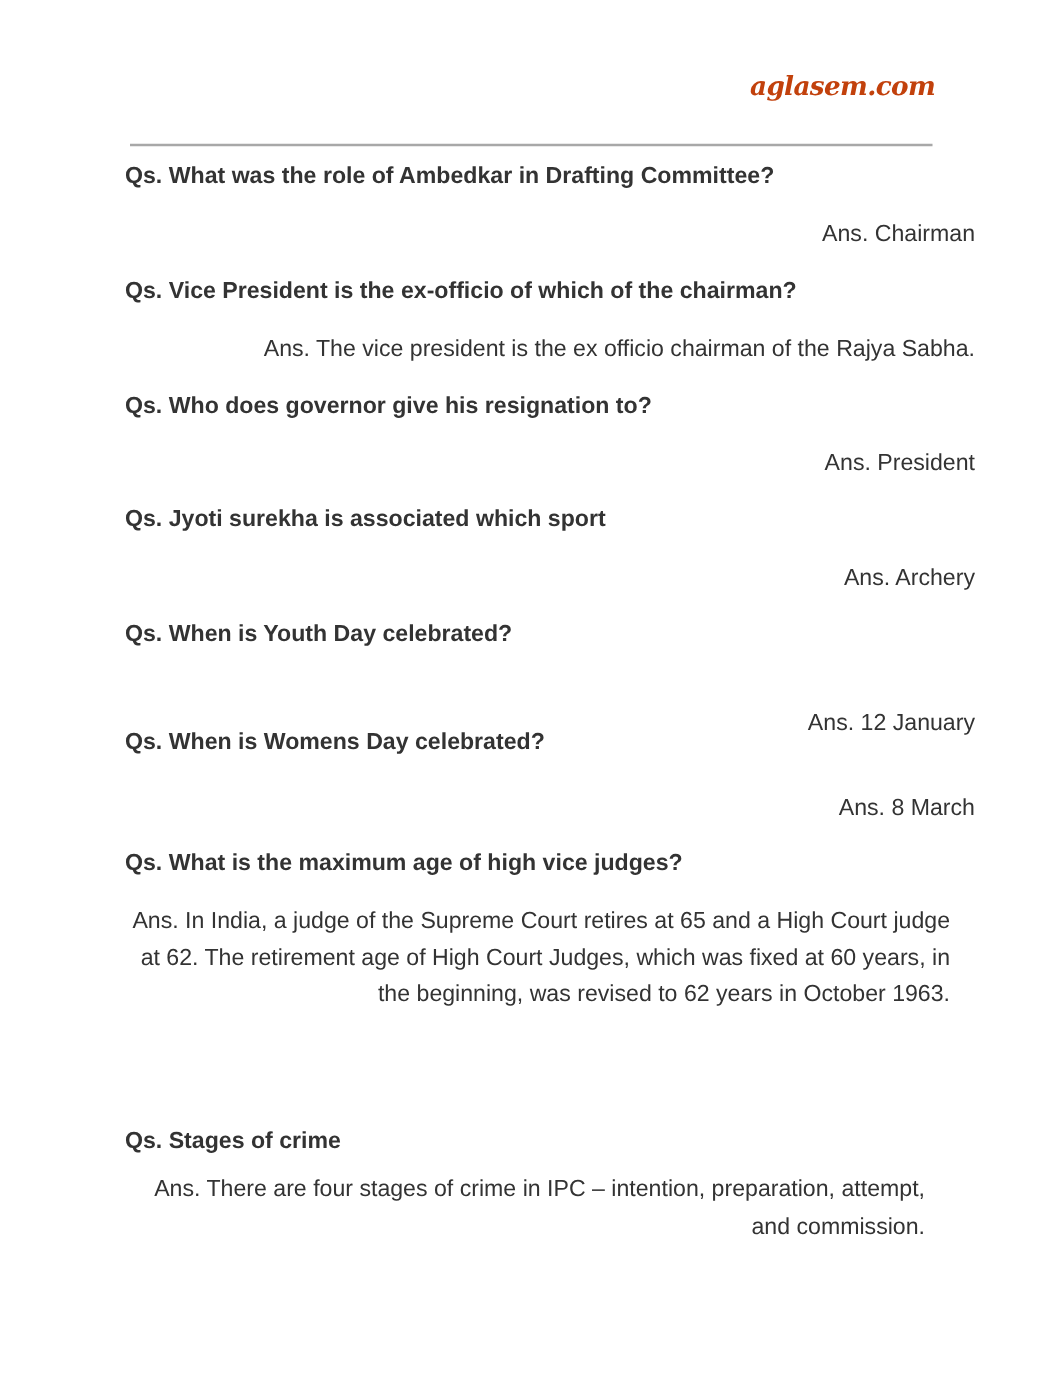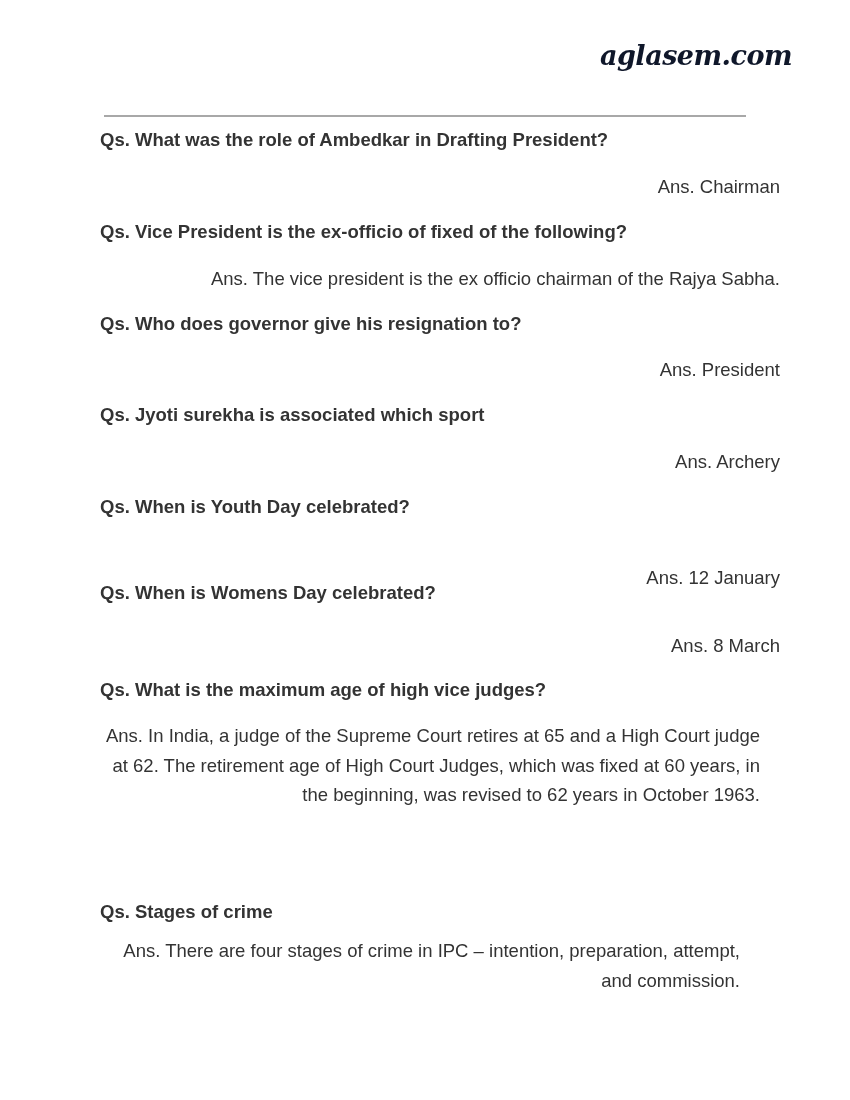--- a/index.html
+++ b/index.html
@@ -1,39 +1,39 @@
 <!DOCTYPE html>
 <html><head>
   <meta charset="utf-8">
   <style>
     html, body { margin:0; padding:0; background:#ffffff; }
     body { width:850px; height:1100px; position:relative; overflow:hidden;
            font-family:"Liberation Sans", sans-serif; color:#333333; }
-    .logo { position:absolute; left:600px; top:40px; font-family:"DejaVu Serif", serif;
-            font-style:italic; font-weight:bold; font-size:27px; color:#0f172a; letter-spacing:-0.5px; }
+    .logo { position:absolute; left:600px; top:56px; font-family:"DejaVu Serif", serif;
+            font-style:italic; font-weight:bold; font-size:21px; color:#c2410c; letter-spacing:-0.5px; }
     .rule { position:absolute; left:104px; top:115px; width:642px; height:2px; background:#a8a8a8; }
     .content { position:absolute; left:100px; top:128px; width:660px; }
     .q { font-weight:bold; font-size:18.5px; line-height:24px; margin:0; color:#333; }
     .a { font-size:18.5px; line-height:29.5px; margin:0; color:#333;text-align:right; }
   </style>
 </head>
 <body>
 
 <div class="logo">aglasem.com</div>
 <div class="rule"></div>
 
 <div class="content">
   <div style="position:absolute;top:0px;width:680px">
-    <p class="q">Qs. What was the role of Ambedkar in Drafting President?</p>
+    <p class="q">Qs. What was the role of Ambedkar in Drafting Committee?</p>
   </div>
   <div style="position:absolute;top:44px;width:680px">
       <p class="a">Ans. Chairman</p>
     </div>
   <div style="position:absolute;top:92px;width:680px">
-      <p class="q">Qs. Vice President is the ex-officio of fixed of the following?</p>
+      <p class="q">Qs. Vice President is the ex-officio of which of the chairman?</p>
     </div>
   <div style="position:absolute;top:136px;width:680px">
       <p class="a">Ans. The vice president is the ex officio chairman of the Rajya Sabha.</p>
     </div>
   <div style="position:absolute;top:184px;width:680px">
       <p class="q">Qs. Who does governor give his resignation to?</p>
     </div>
   <div style="position:absolute;top:227px;width:680px">
       <p class="a">Ans. President</p>
     </div>

